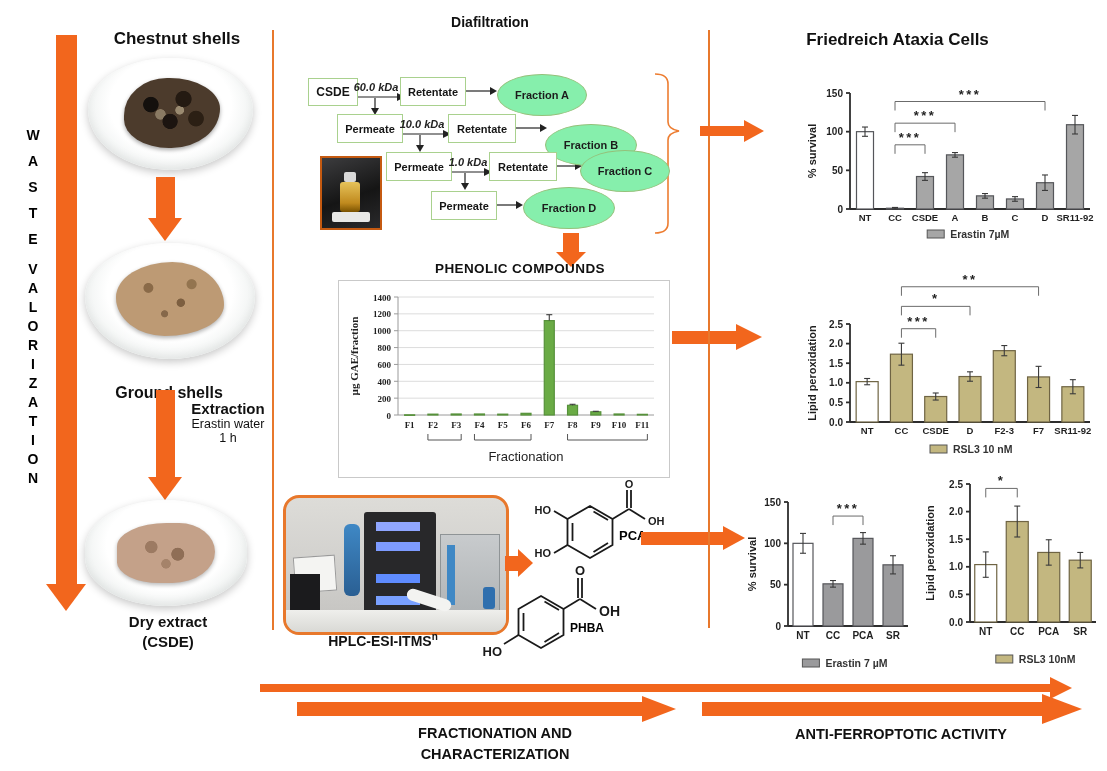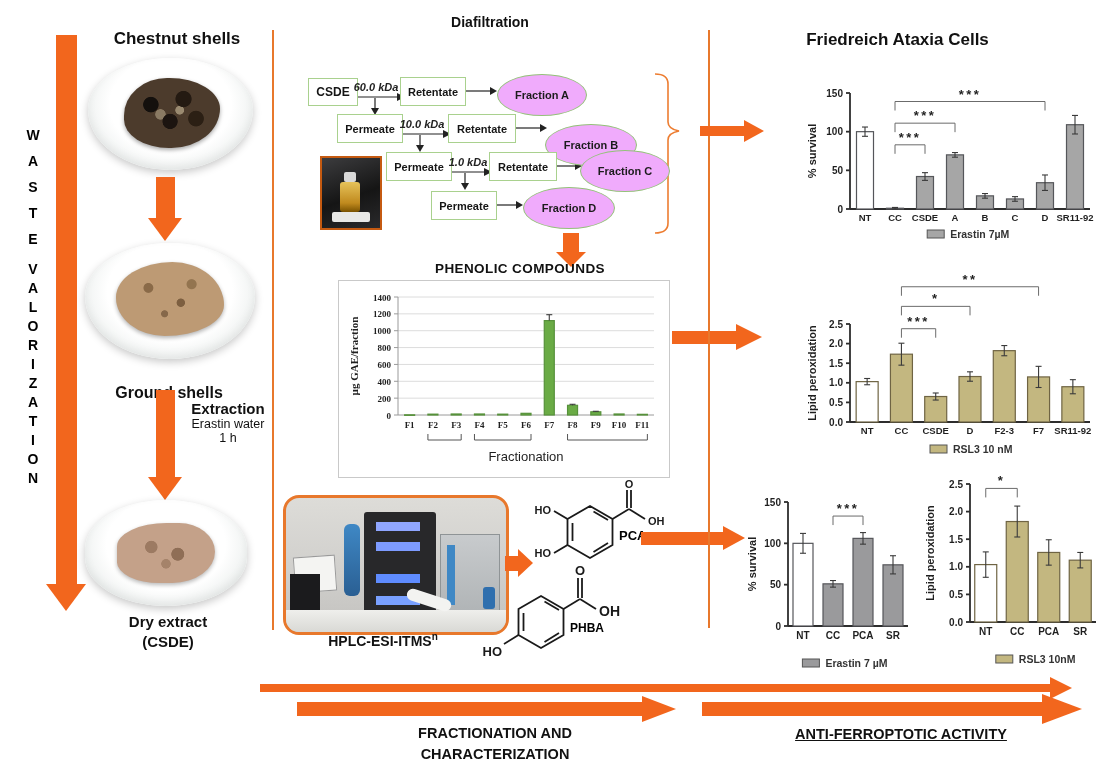--- a/index.html
+++ b/index.html
@@ -39,21 +39,21 @@
       border-radius:52% 48% 55% 45%/48% 58% 42% 52%;box-shadow:0 2px 4px rgba(0,0,0,.3);}
   .blob3{background:
       radial-gradient(circle at 35% 40%,#9c7a62 0 8%,transparent 9%),
       radial-gradient(circle at 62% 52%,#8f6e56 0 9%,transparent 10%),
       radial-gradient(circle at 50% 68%,#a5836a 0 7%,transparent 8%),
       #c4a189;
       border-radius:58% 42% 50% 50%/45% 55% 60% 40%;box-shadow:0 2px 4px rgba(0,0,0,.28);}
   
   .fbox{position:absolute;background:#fff;border:1.6px solid #a9d18e;display:flex;align-items:center;
         justify-content:center;font-weight:700;font-size:11px;color:#151515;z-index:2;}
-  .fellipse{position:absolute;background:#f0abfc;border:1px solid #94c17a;border-radius:50%;
+  .fellipse{position:absolute;background:#86efac;border:1px solid #94c17a;border-radius:50%;
         display:flex;align-items:center;justify-content:center;font-weight:700;font-size:11px;color:#1c1c1c;z-index:2;}
   .kda{position:absolute;font-style:italic;font-size:11px;font-weight:600;color:#222;text-align:center;z-index:2;}
   .photoframe{position:absolute;border:2px solid #c55a11;overflow:hidden;background:#262626;}
   .hplc{position:absolute;border:3px solid #e8782c;border-radius:16px;overflow:hidden;
         background:linear-gradient(180deg,#dddcd8 0%,#cfcecb 60%,#c2c1be 100%);}
   .panel{position:absolute;background:#fff;border:1px solid #c9c9c9;}
   svg text{user-select:none;}
 </style>
 </head>
 <body>
@@ -524,15 +524,15 @@
   <div class="obar" style="left:297px;top:702px;width:345px;height:14px;"></div>
   <div class="tri" style="left:642px;top:696px;border-top:13px solid transparent;border-bottom:13px solid transparent;border-left:34px solid #f2661d;"></div>
 
   <div class="obar" style="left:702px;top:702px;width:340px;height:14px;"></div>
   <div class="tri" style="left:1042px;top:694px;border-top:15px solid transparent;border-bottom:15px solid transparent;border-left:40px solid #f2661d;"></div>
 
   <div class="abs bold center" style="left:355px;top:723px;width:280px;font-size:14.5px;line-height:21px;">
     <div>FRACTIONATION AND</div>
     <div>CHARACTERIZATION</div>
   </div>
-  <div class="abs bold center" style="left:755px;top:726px;width:292px;font-size:14.5px;text-decoration:underline;">ANTI-FERROPTOTIC ACTIVITY</div>
+  <div class="abs bold center" style="left:755px;top:726px;width:292px;font-size:14.5px;">ANTI-FERROPTOTIC ACTIVITY</div>
 
 </div>
 
 </body></html>

